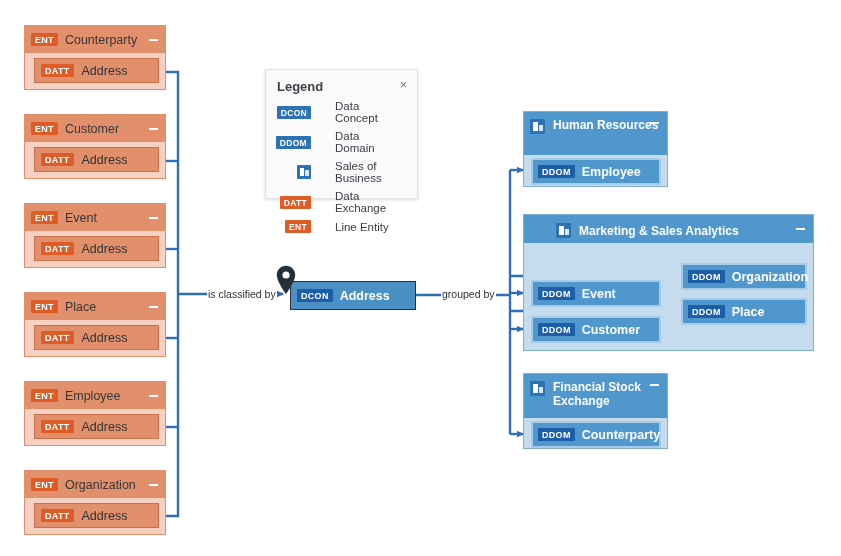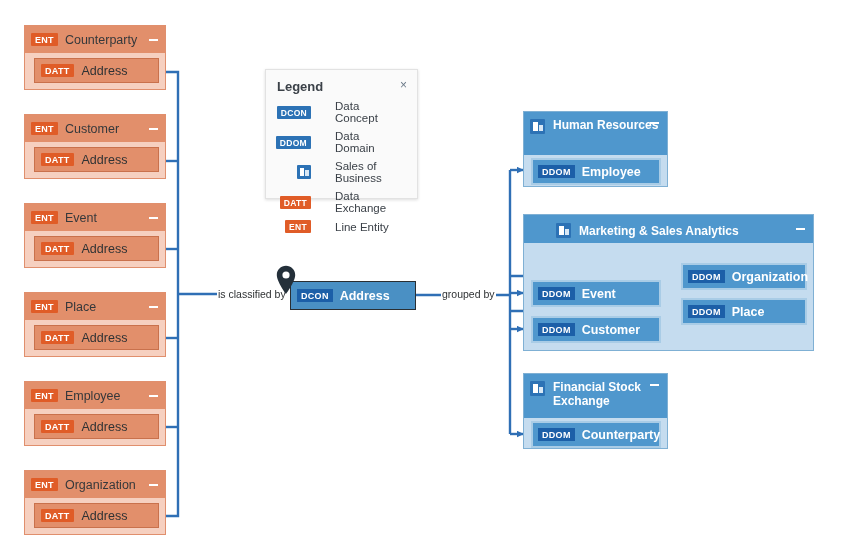--- a/index.html
+++ b/index.html
@@ -279,21 +279,21 @@
       <span class="chip">ENT</span>
       <span class="ttl">Organization</span>
       <span class="minus"></span>
     </div>
     <div class="attr-row">
       <span class="chip">DATT</span>
       <span class="ttl">Address</span>
     </div>
   </div>
 
-  <div class="elabel" style="left:217px;top:288px;text-align:center;">is classified by</div>
+  <div class="elabel" style="left:207px;top:288px;text-align:center;">is classified by</div>
   <div class="elabel" style="left:441px;top:288px;text-align:center;">grouped by</div>
 
   <div id="concept">
     <span class="chip">DCON</span>
     <span class="ttl">Address</span>
   </div>
   <svg id="pin" viewBox="0 0 24 30">
     <path d="M12 0.8C6.9 0.8 2.8 4.9 2.8 10c0 6.6 9.2 19 9.2 19s9.2-12.4 9.2-19c0-5.1-4.1-9.2-9.2-9.2z" fill="#24303a"></path>
     <circle cx="12" cy="10" r="3.6" fill="#ffffff"></circle>
   </svg>

